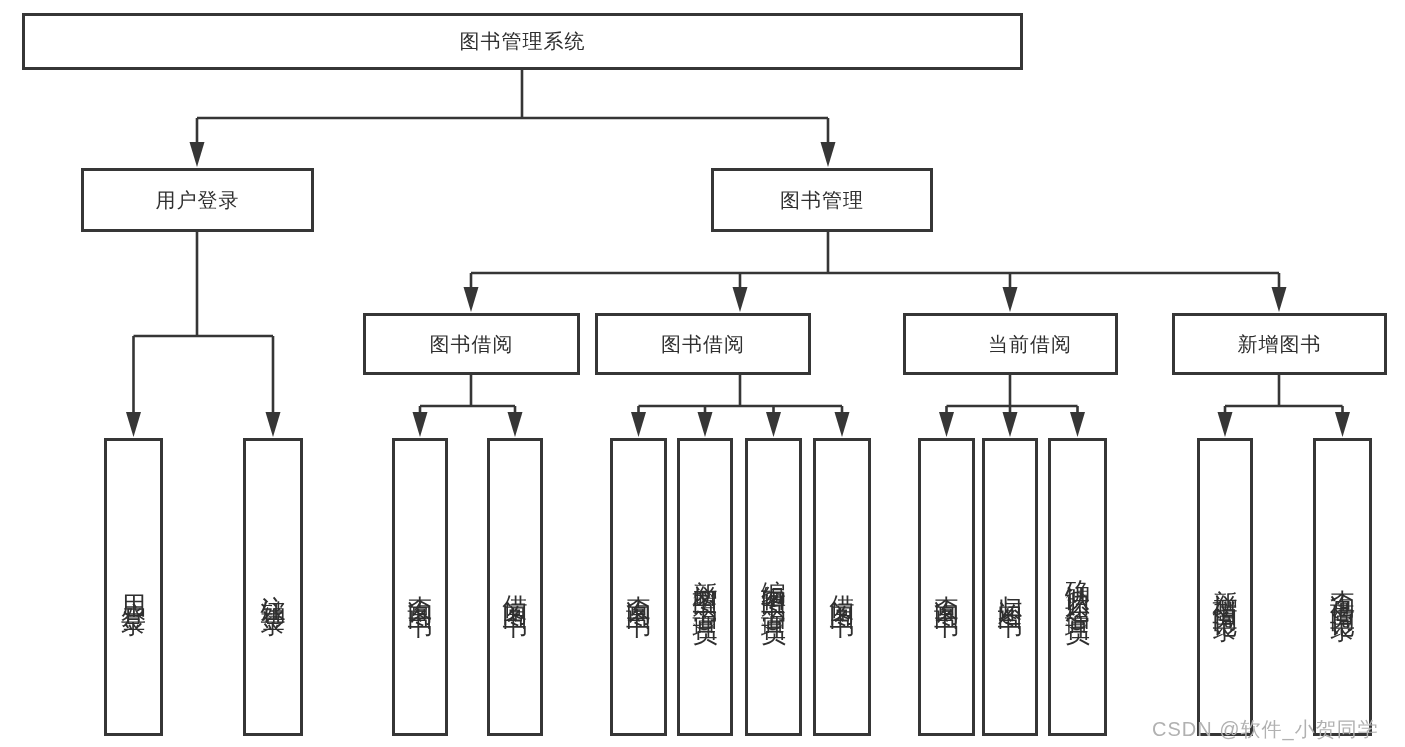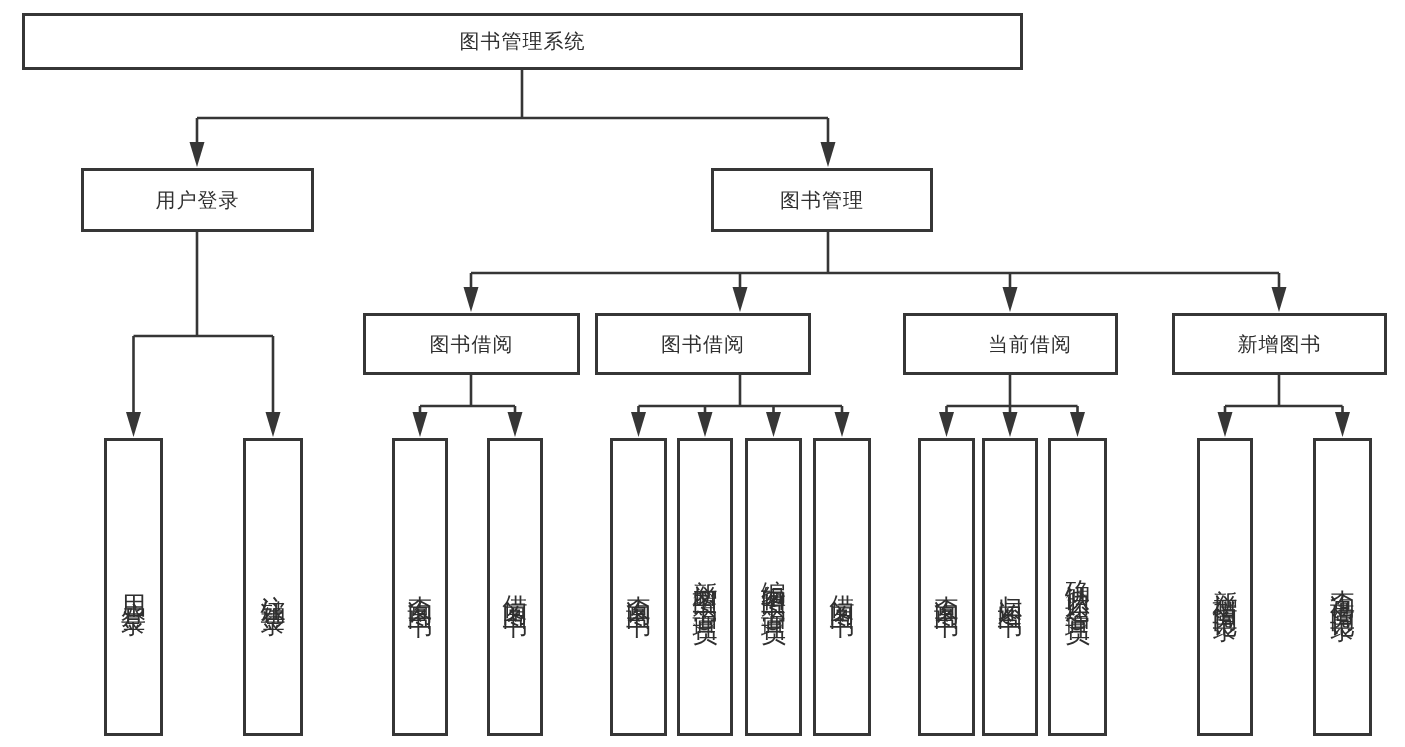--- a/index.html
+++ b/index.html
@@ -139,13 +139,14 @@
   <div class="box leaf" id="b-f11">
     <span class="v-label">确认归还（管理员）</span>
   </div>
   <div class="box leaf" id="b-f12">
     <span class="v-label">新增借阅记录</span>
   </div>
   <div class="box leaf" id="b-f13">
     <span class="v-label">查询借阅记录</span>
   </div>
 
+  <div id="watermark">CSDN @软件_小贺同学</div>
 </div>
 
 </body></html>

